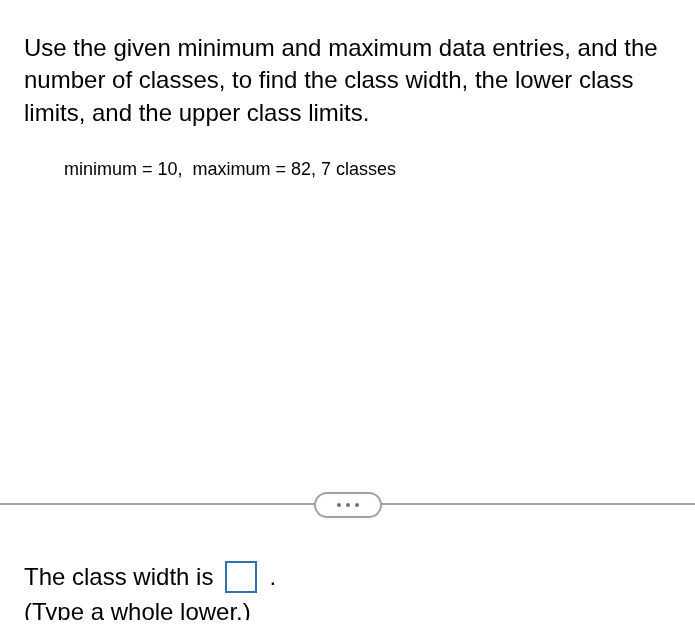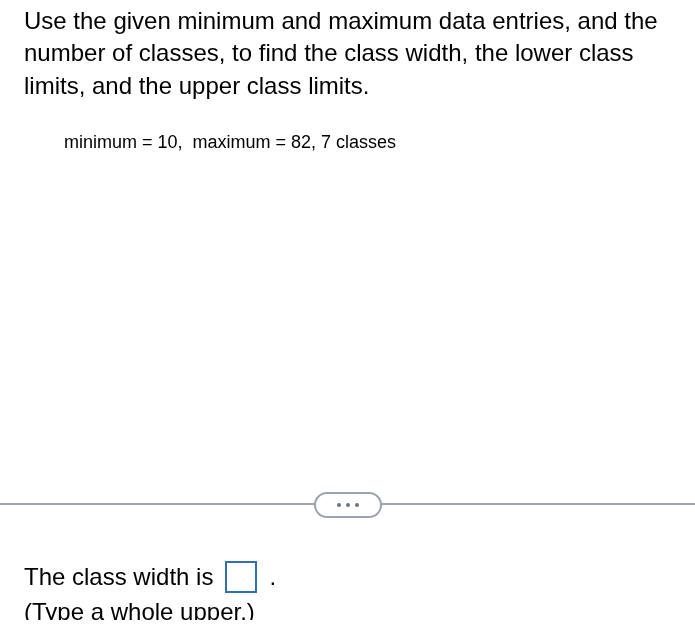--- a/index.html
+++ b/index.html
@@ -10,21 +10,21 @@
     overflow: hidden;
     background: #ffffff;
     font-family: Arial, Helvetica, sans-serif;
     color: #000000;
   }
   .page {
     position: relative;
     width: 695px;
     height: 627px;
     box-sizing: border-box;
-    padding: 5px 24px 0 24px;
+    padding: 32px 24px 0 24px;
   }
   .question-text {
     font-size: 24px;
     line-height: 1.35;
     margin-bottom: 28px;
   }
   .params-text {
     font-size: 18px;
     line-height: 1.35;
     padding-left: 40px;
@@ -115,16 +115,16 @@
       <span class="dot"></span>
     </div>
   </div>
 
   <div class="answer-area">
     <div class="answer-line">
       <span>The class width is</span>
       <input class="answer-input" type="text" value="" style="">
       <span>.</span>
     </div>
-    <div class="hint-line">(Type a whole upper.)</div>
+    <div class="hint-line">(Type a whole lower.)</div>
   </div>
 
 </div>
 
 </body></html>

